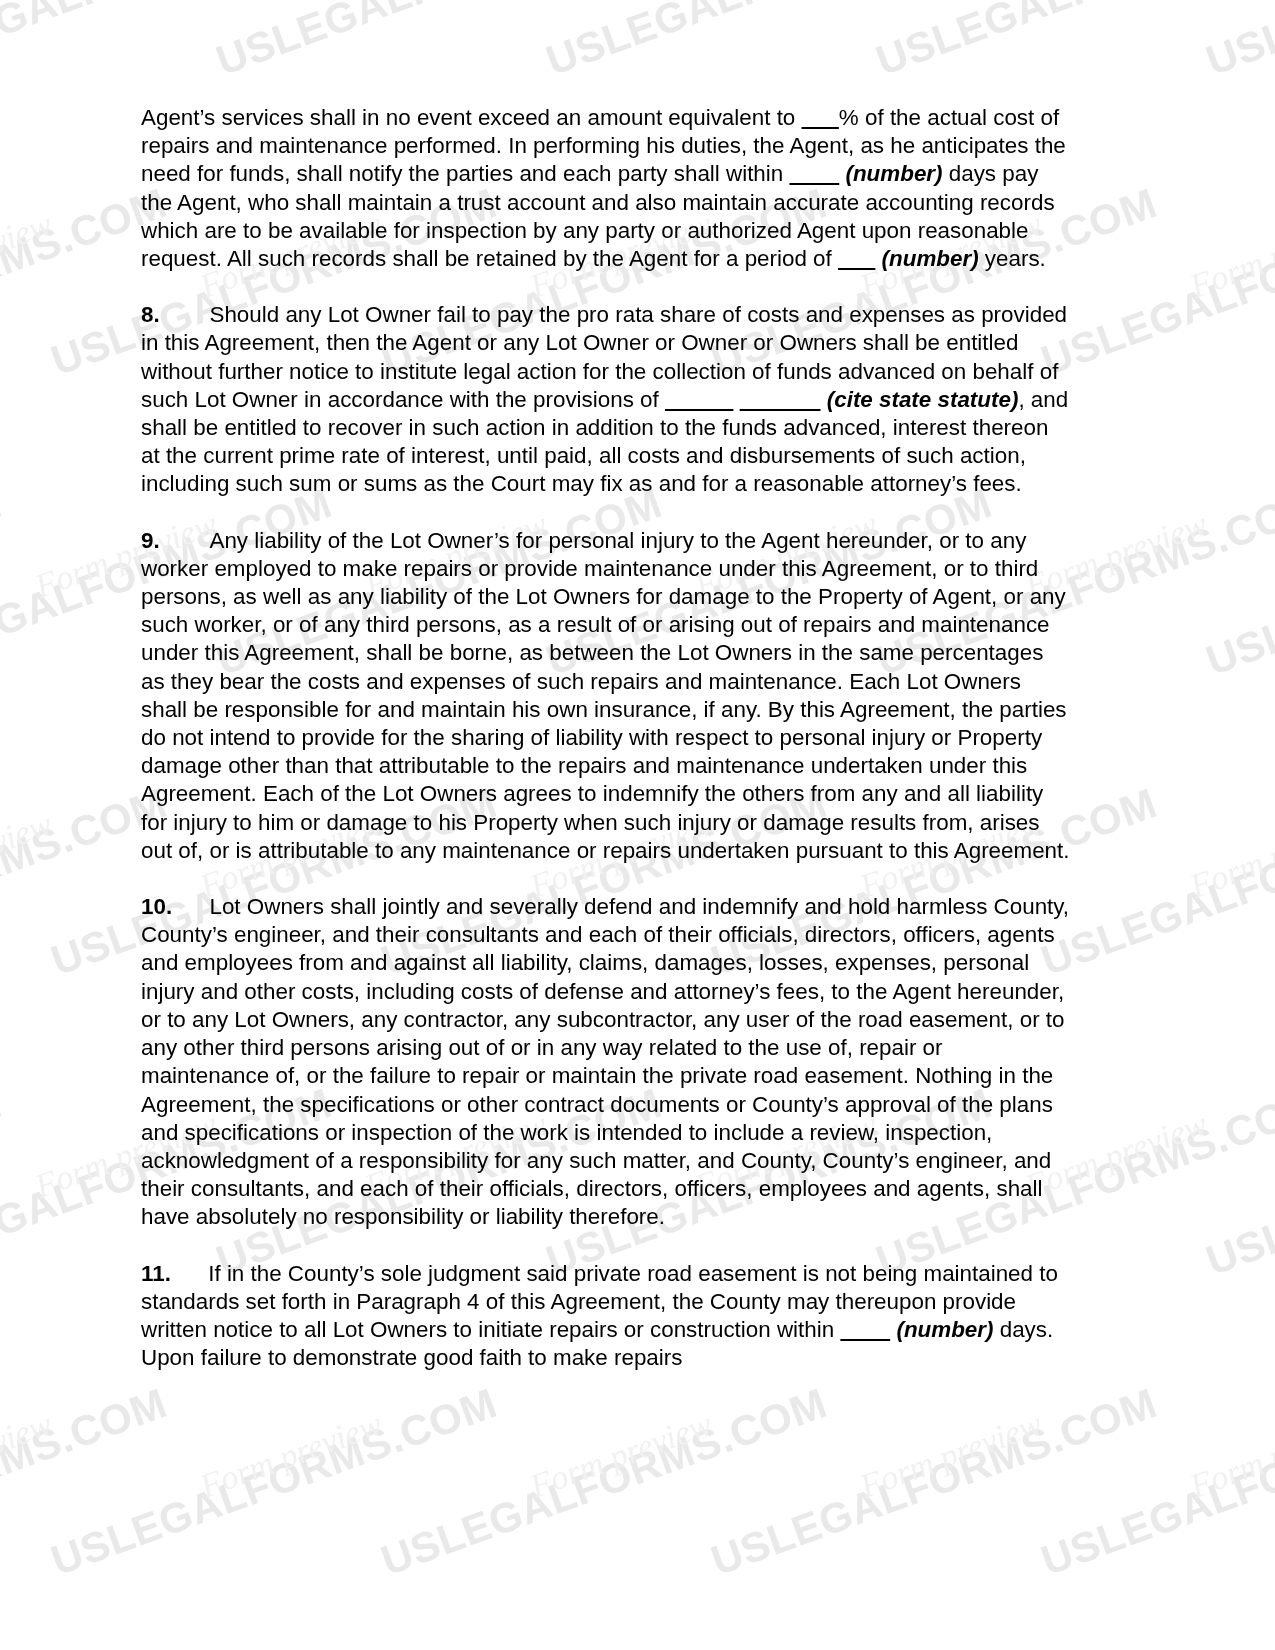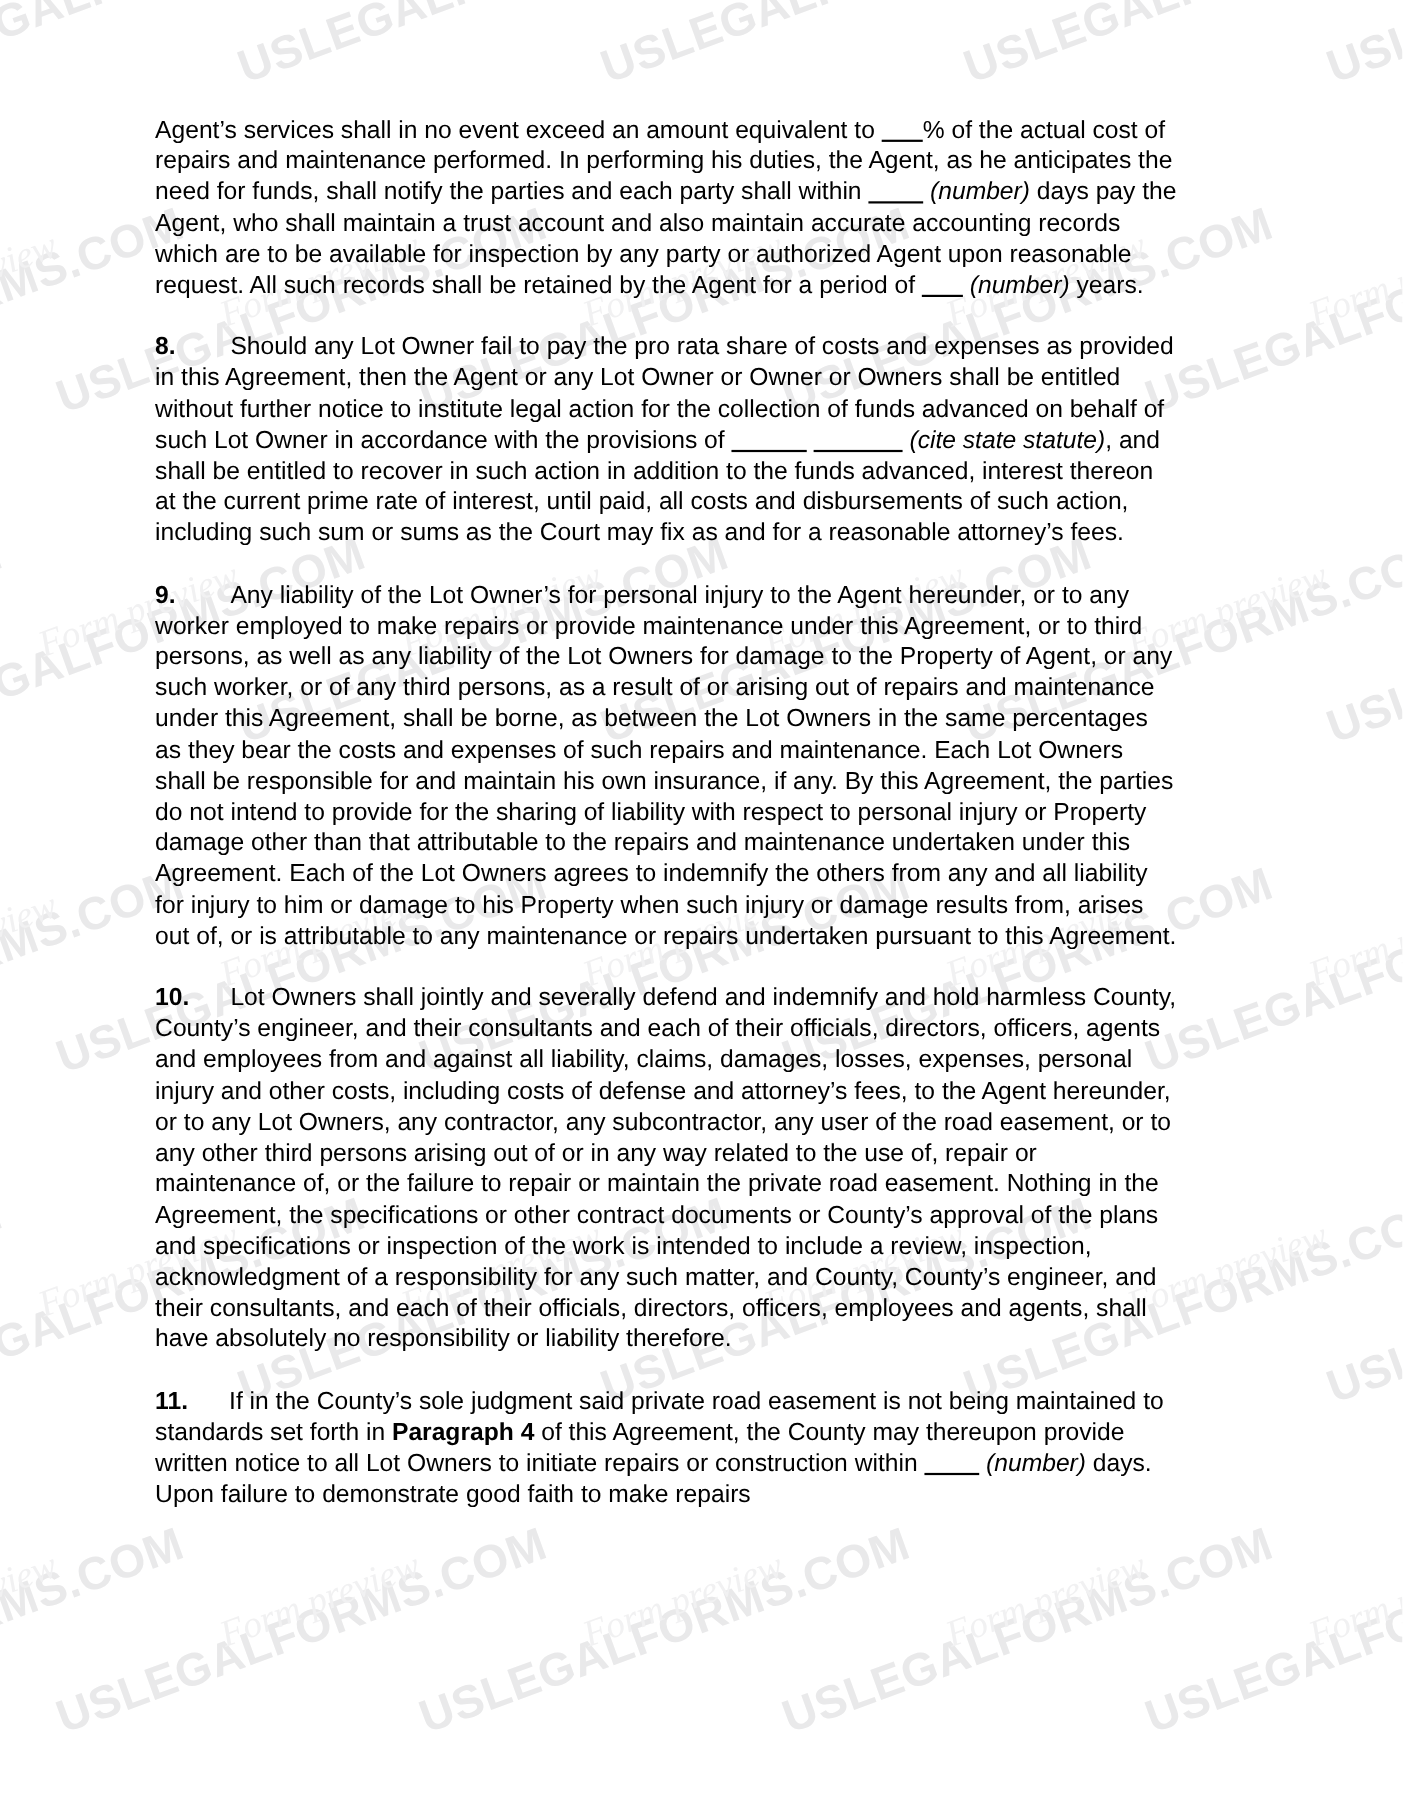--- a/index.html
+++ b/index.html
@@ -60,25 +60,25 @@
     line-height: 28.2px;
     color: #000000;
     margin: 0 0 28px 0;
     text-align: left;
     white-space: pre-wrap;
   }
   .num {
     font-weight: bold;
   }
   .bi {
-    font-weight: normal;
+    font-weight: bold;
     font-style: italic;
   }
   .b {
-    font-weight: bold;
+    font-weight: normal;
   }
   .blank {
     text-decoration: underline;
   }
 </style>
 </head>
 <body>
 
 <div id="page">
 

